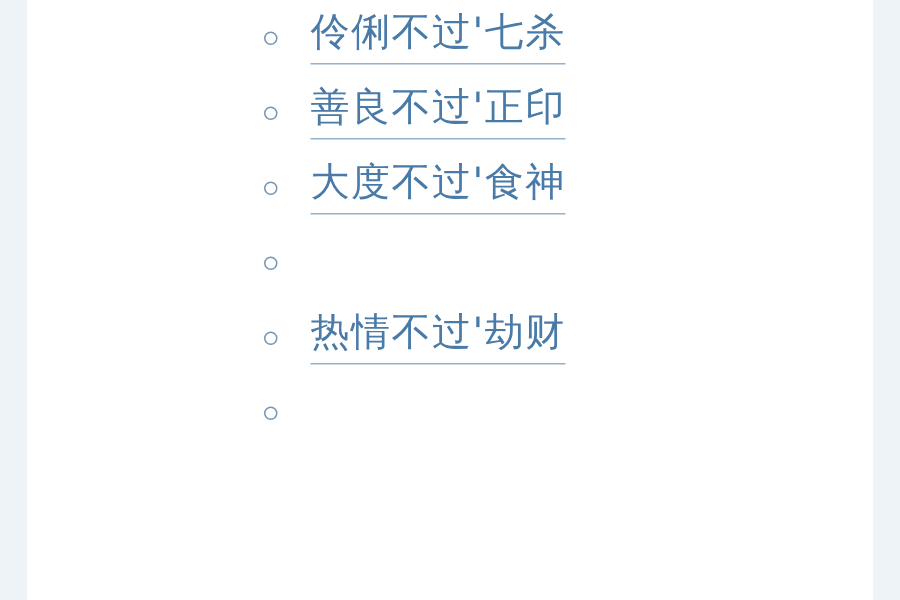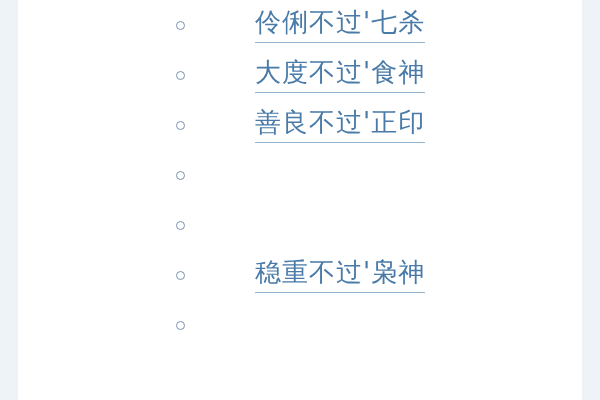--- a/index.html
+++ b/index.html
@@ -67,50 +67,46 @@
   .entry {
     font-size: 26px;
     line-height: 1.2;
     color: #4a7ba8;
     letter-spacing: 1px;
     border-bottom: 1.5px solid #93b2cd;
     padding-bottom: 3px;
     white-space: nowrap;
     font-family: "DejaVu Sans", "Liberation Sans", sans-serif;
     font-weight: 500;
-    margin-left: 48px;
   }
 </style>
 </head>
 <body>
 
 <div class="page">
   <div class="edge-left"></div>
   <div class="edge-right"></div>
 
   <ul class="list">
     <li class="row">
       <span class="bullet"></span>
       <span class="entry">伶俐不过'七杀</span>
     </li>
     <li class="row">
       <span class="bullet"></span>
-      <span class="entry">大度不过'食神</span>
+      <span class="entry">善良不过'正印</span>
     </li>
     <li class="row">
       <span class="bullet"></span>
-      <span class="entry">善良不过'正印</span>
+      <span class="entry">大度不过'食神</span>
     </li>
     <li class="row">
       <span class="bullet"></span>
     </li>
     <li class="row">
       <span class="bullet"></span>
-    </li>
-    <li class="row">
-      <span class="bullet"></span>
-      <span class="entry">稳重不过'枭神</span>
+      <span class="entry">热情不过'劫财</span>
     </li>
     <li class="row">
       <span class="bullet"></span>
     </li>
   </ul>
 </div>
 
 </body></html>

